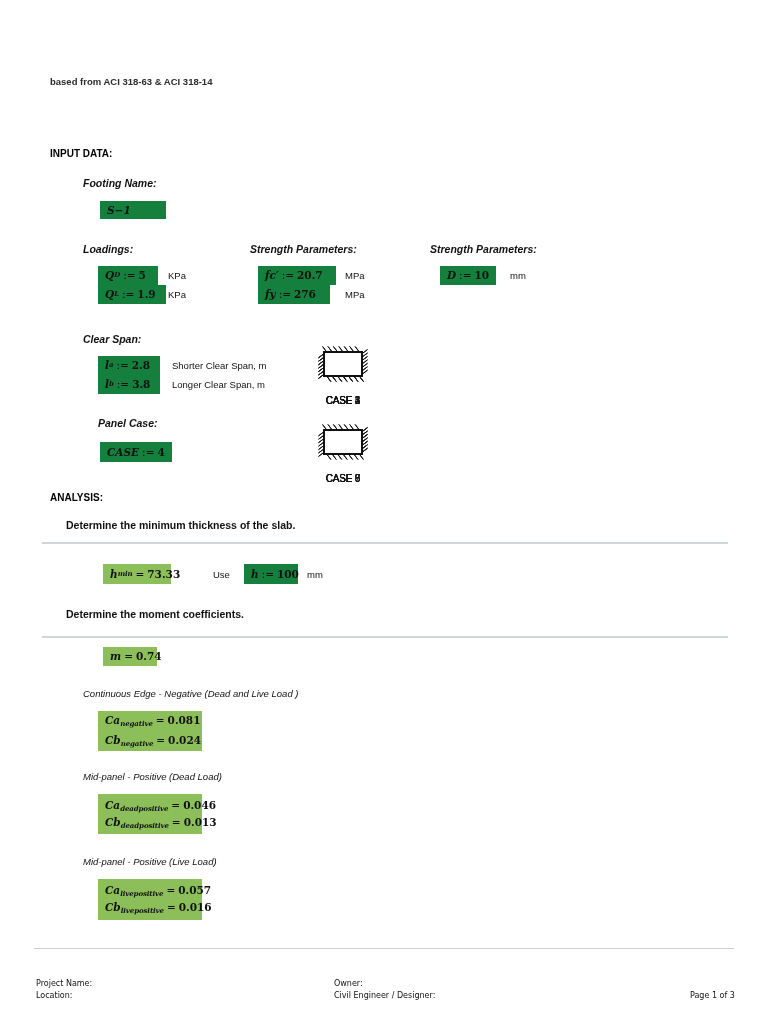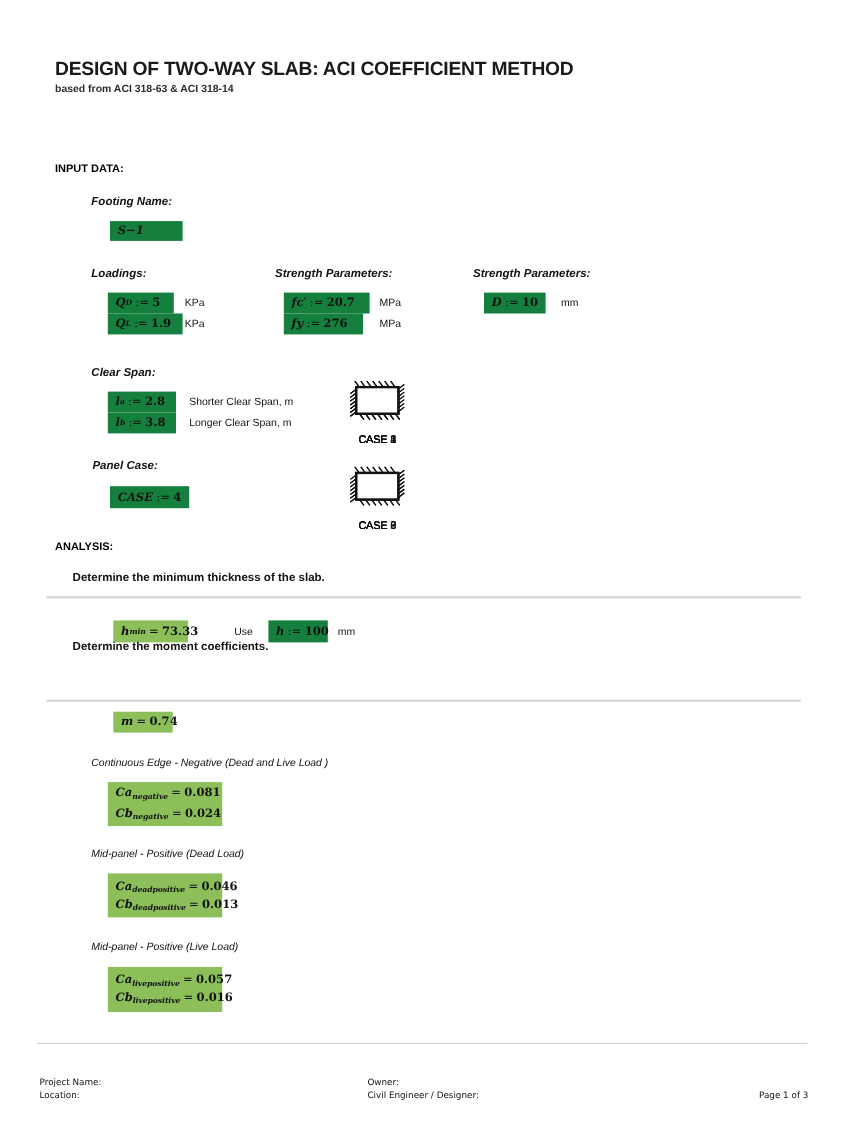--- a/index.html
+++ b/index.html
@@ -142,21 +142,20 @@
     font-size: 8px;
     color: #111;
     line-height: 1.45;
   }
 </style>
 </head>
 <body>
 
 <div class="page">
 
-  <div class="doc-title">DESIGN OF TWO-WAY SLAB: ACI COEFFICIENT METHOD</div>
   <div class="doc-subtitle">based from ACI 318-63 &amp; ACI 318-14</div>
 
   <div class="section-head" style="left:50px; top:148px;">INPUT DATA:</div>
 
   <div class="sub-head" style="left:83px; top:177px;">Footing Name:</div>
 
   <div class="mbox teal" style="left:100px; top:201px; width:66px; height:18px;">
     <span class="mvar">S−1</span>
   </div>
 
@@ -212,21 +211,21 @@
   <div class="plain" style="left:172px; top:360px;">Shorter Clear Span, m</div>
 
   <div class="mbox teal" style="left:98px; top:375px; width:62px; height:19px;">
     <span class="mvar">l</span>
       <span class="msub">b</span>
       <span class="mop">:=</span>
       <span class="mnum">3.8</span>
   </div>
   <div class="plain" style="left:172px; top:379px;">Longer Clear Span, m</div>
 
-  <div class="sub-head" style="left:84px; top:417px;">Panel Case:</div>
+  <div class="sub-head" style="left:98px; top:417px;">Panel Case:</div>
 
   <div class="mbox teal" style="left:100px; top:442px; width:72px; height:20px;text-align:center;">
     <span class="mvar">CASE</span>
       <span class="mop">:=</span>
       <span class="mnum">4</span>
   </div>
 
   <div id="case-row-1" style="position: absolute; left: 312px; top: 342px; display: flex; gap: 3px;">
       <div class="case-fig">
         <svg width="62" height="40">
@@ -450,21 +449,21 @@
 
   <div class="plain" style="left:213px; top:569px;">Use</div>
 
   <div class="mbox teal" style="left:244px; top:564px; width:54px; height:20px;">
     <span class="mvar">h</span>
       <span class="mop">:=</span>
       <span class="mnum">100</span>
   </div>
   <div class="unit" style="left:307px; top:569px;">mm</div>
 
-  <div class="step-head" style="left:66px; top:582px;">Determine the moment coefficients.</div>
+  <div class="step-head" style="left:66px; top:608px;">Determine the moment coefficients.</div>
   <div class="rule" style="left:42px; top:636px; width:686px;"></div>
 
   <div class="mbox green" style="left:103px; top:647px; width:54px; height:19px;">
     <span class="mvar">m</span>
       <span class="mop">=</span>
       <span class="mnum">0.74</span>
   </div>
 
   <div id="coef-groups">
       <div class="note-label" style="left: 83px; top: 688px;">Continuous Edge - Negative (Dead and Live Load )</div>

